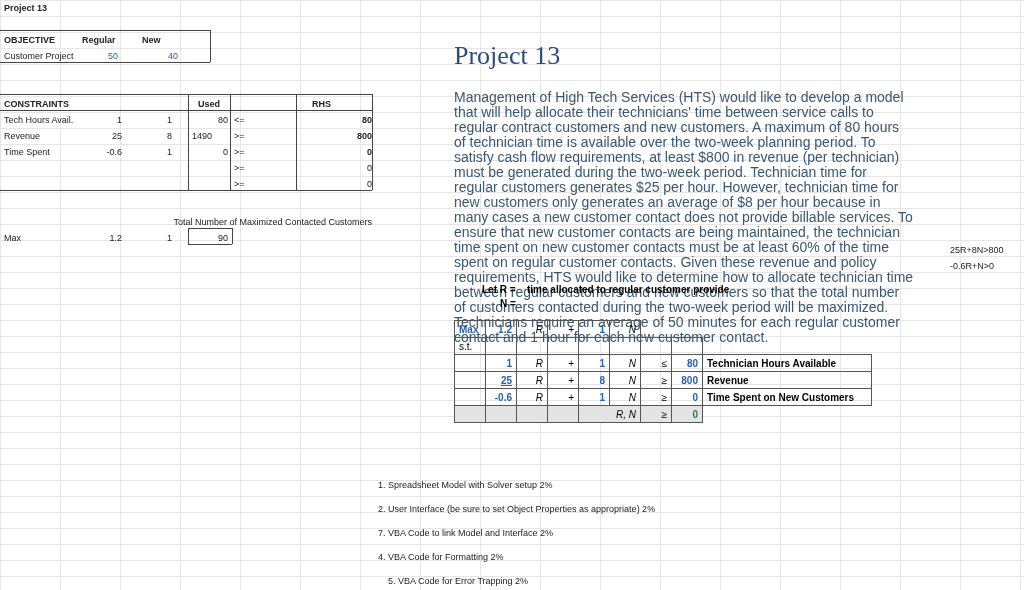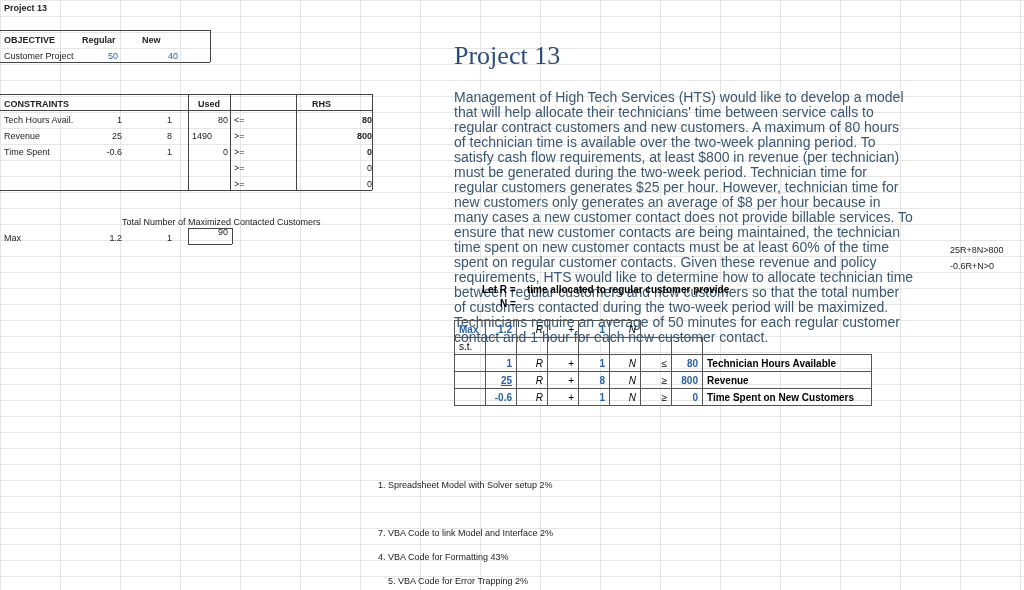--- a/index.html
+++ b/index.html
@@ -75,25 +75,25 @@
   <div class="cell r" style="left:340px;top:176px;width:30px">0</div>
 
   <div class="hline" style="left:0;top:94px;width:372px"></div>
   <div class="hline" style="left:0;top:110px;width:372px"></div>
   <div class="hline" style="left:0;top:190px;width:372px"></div>
   <div class="vline" style="left:188px;top:94px;height:96px"></div>
   <div class="vline" style="left:230px;top:94px;height:96px"></div>
   <div class="vline" style="left:296px;top:94px;height:96px"></div>
   <div class="vline" style="left:372px;top:94px;height:96px"></div>
 
-  <div class="cell" style="left:120px;top:214px;width:250px;text-align:left">Total Number of Maximized Contacted Customers</div>
+  <div class="cell" style="left:120px;top:214px;width:250px;text-align:right">Total Number of Maximized Contacted Customers</div>
   <div class="cell" style="left:2px;top:230px">Max</div>
   <div class="cell r" style="left:100px;top:230px;width:20px">1.2</div>
   <div class="cell r" style="left:150px;top:230px;width:20px">1</div>
-  <div class="cell r" style="left:196px;top:224px;width:30px">90</div>
+  <div class="cell r" style="left:196px;top:230px;width:30px">90</div>
   <div class="hline" style="left:188px;top:228px;width:44px"></div>
   <div class="hline" style="left:188px;top:244px;width:44px"></div>
   <div class="vline" style="left:188px;top:228px;height:16px"></div>
   <div class="vline" style="left:232px;top:228px;height:16px"></div>
 
   <div class="cell title" style="left:452px;top:48px">Project 13</div>
   <div class="cell para" style="left:452px;top:90px;width:460px">Management of High Tech Services (HTS) would like to develop a model that will help allocate their technicians' time between service calls to regular contract customers and new customers. A maximum of 80 hours of technician time is available over the two-week planning period. To satisfy cash flow requirements, at least $800 in revenue (per technician) must be generated during the two-week period. Technician time for regular customers generates $25 per hour. However, technician time for new customers only generates an average of $8 per hour because in many cases a new customer contact does not provide billable services. To ensure that new customer contacts are being maintained, the technician time spent on new customer contacts must be at least 60% of the time spent on regular customer contacts. Given these revenue and policy requirements, HTS would like to determine how to allocate technician time between regular customers and new customers so that the total number of customers contacted during the two-week period will be maximized. Technicians require an average of 50 minutes for each regular customer contact and 1 hour for each new customer contact.</div>
 
   <div class="cell" style="left:948px;top:242px">25R+8N&gt;800</div>
   <div class="cell" style="left:948px;top:258px">-0.6R+N&gt;0</div>
@@ -152,21 +152,32 @@
       <td></td>
       <td class="cb">-0.6</td>
       <td style="font-style:italic">R</td>
       <td>+</td>
       <td class="cb">1</td>
       <td style="font-style:italic">N</td>
       <td>≥</td>
       <td class="cb">0</td>
       <td class="lbl">Time Spent on New Customers</td>
     </tr>
+    <tr>
+      <td class="hl"></td>
+          <td class="hl"></td>
+          <td class="hl"></td>
+          <td class="hl"></td>
+      <td class="hl" colspan="2" style="font-style:italic;text-align:right">R, N</td>
+      <td class="hl">≥</td>
+      <td class="hl cb" style="color:#2e7d46">0</td>
+      <td class="noborder"></td>
+    </tr>
   </tbody>
     </table>
 
   <div class="deliv" style="left:378px;top:480px">1. Spreadsheet Model with Solver setup 2%</div>
+  <div class="deliv" style="left:378px;top:504px">2. User Interface (be sure to set Object Properties as appropriate)  2%</div>
   <div class="deliv" style="left:378px;top:528px">7. VBA Code to link Model and Interface  2%</div>
-  <div class="deliv" style="left:378px;top:552px">4. VBA Code for Formatting  43%</div>
+  <div class="deliv" style="left:378px;top:552px">4. VBA Code for Formatting  2%</div>
   <div class="deliv" style="left:388px;top:576px">5. VBA Code for Error Trapping  2%</div>
 
 </div>
 
 </body></html>

